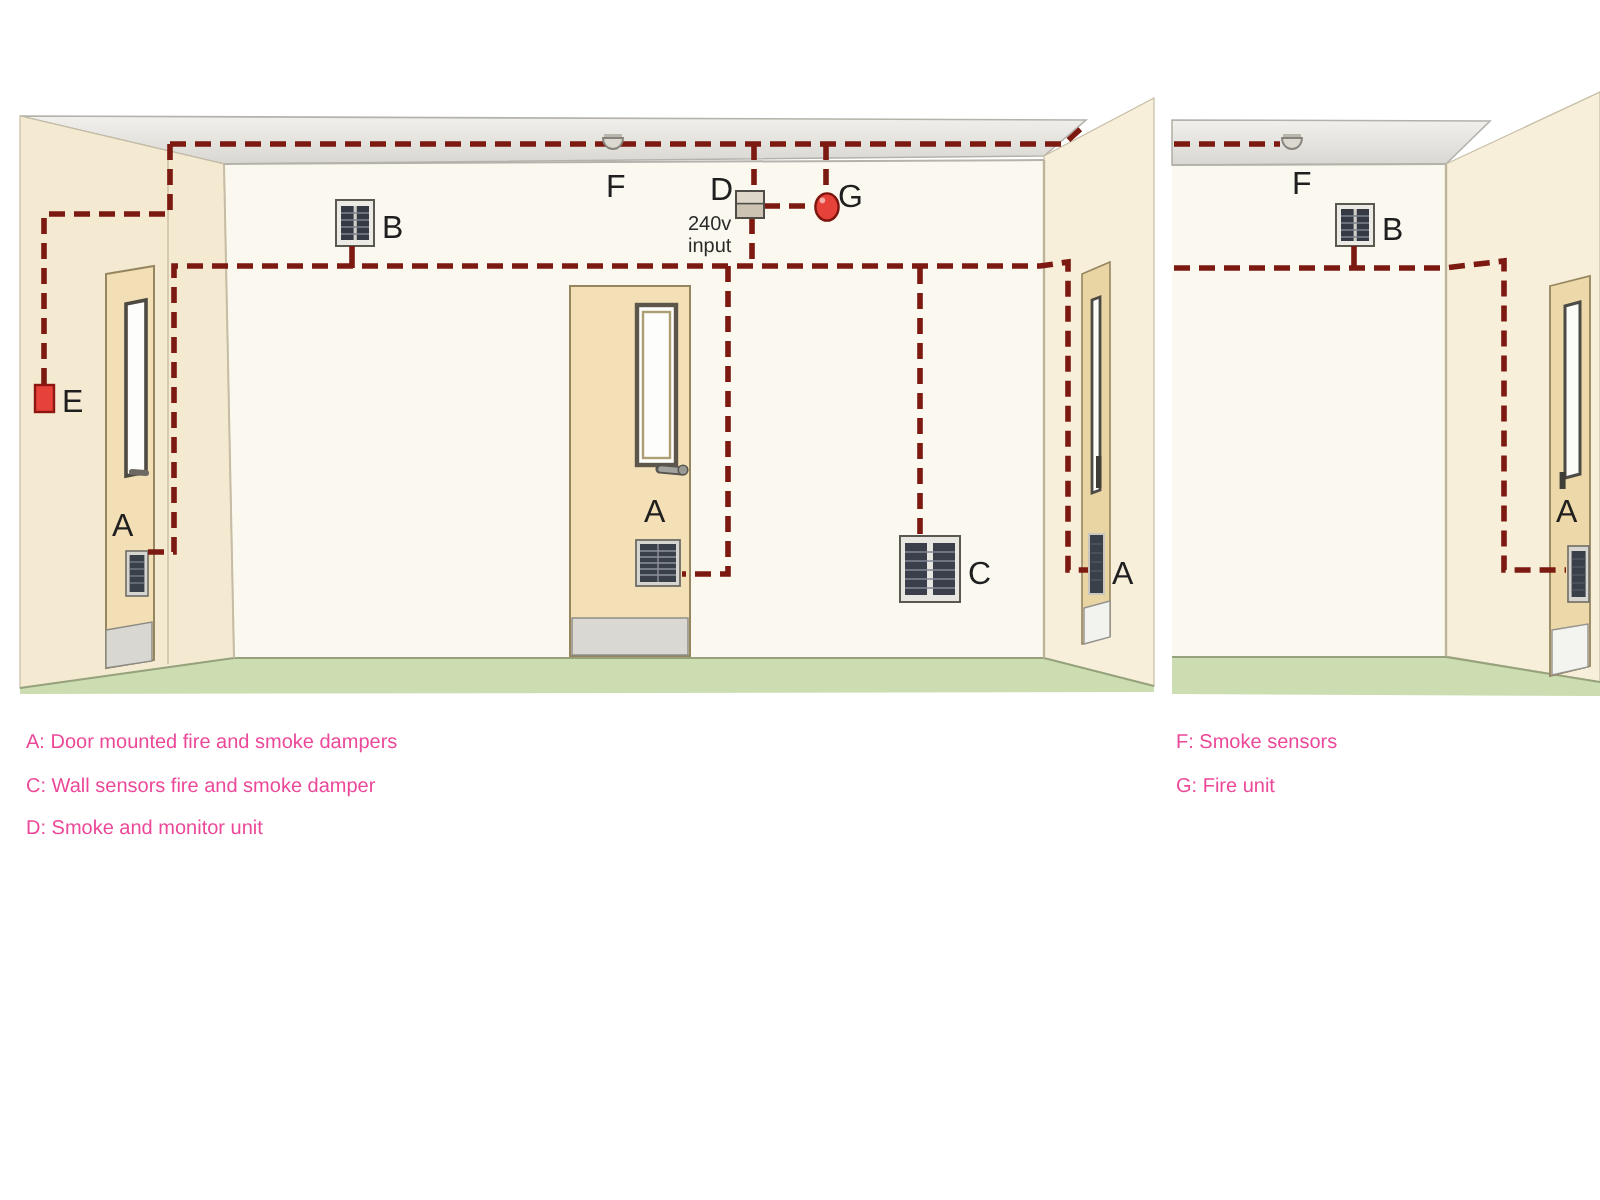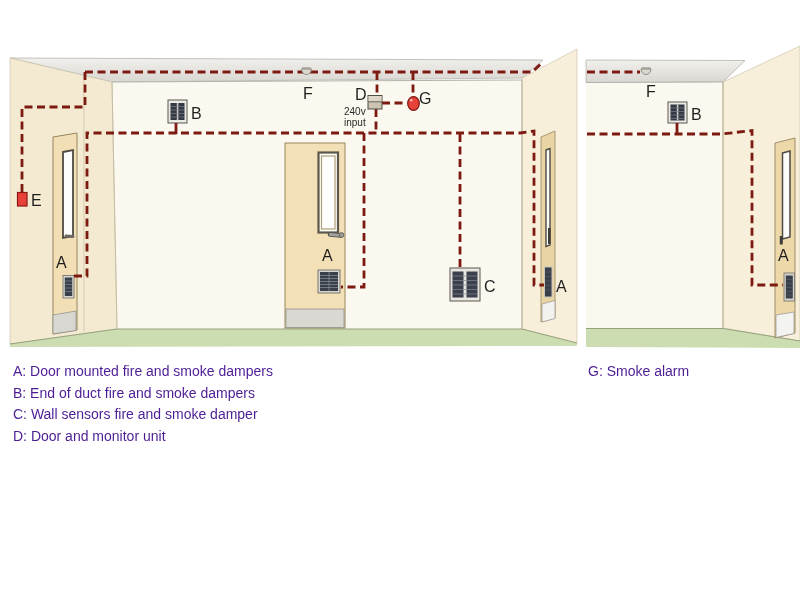--- a/index.html
+++ b/index.html
@@ -1,19 +1,19 @@
 <!DOCTYPE html>
 <html><head>
 <meta charset="utf-8">
 <style>
   html,body{margin:0;padding:0;background:#ffffff;}
   .stage{position:relative;width:800px;height:600px;background:#ffffff;overflow:hidden;
          font-family:"Liberation Sans",sans-serif;}
   .stage svg{position:absolute;left:0;top:0;}
-  .legend{position:absolute;color:#4c1d95;font-size:14px;line-height:21.6px;
+  .legend{position:absolute;color:#ec4899;font-size:10px;line-height:21.6px;
           font-family:"Liberation Sans",sans-serif;white-space:nowrap;}
   .legend-left{left:13px;top:361px;}
   .legend-right{left:588px;top:361px;}
   .diag-label{font-family:"Liberation Sans",sans-serif;font-size:16px;fill:#1f1f1f;}
   .diag-small{font-family:"Liberation Sans",sans-serif;font-size:10px;fill:#2a2a2a;}
 </style>
 </head>
 <body>
 
 <div class="stage">
@@ -168,21 +168,21 @@
     </g>
 
     <text class="diag-label" x="646" y="97">F</text>
     <text class="diag-label" x="691" y="120">B</text>
     <text class="diag-label" x="778" y="261">A</text>
   </g>
 </svg>
 
 <div class="legend legend-left">
   <div>A: Door mounted fire and smoke dampers</div>
-  <div>B: End of duct fire and smoke dampers</div>
   <div>C: Wall sensors fire and smoke damper</div>
-  <div>D: Door and monitor unit</div>
+  <div>D: Smoke and monitor unit</div>
 </div>
 <div class="legend legend-right">
-  <div>G: Smoke alarm</div>
+  <div>F: Smoke sensors</div>
+  <div>G: Fire unit</div>
 </div>
 
 </div>
 
 </body></html>

